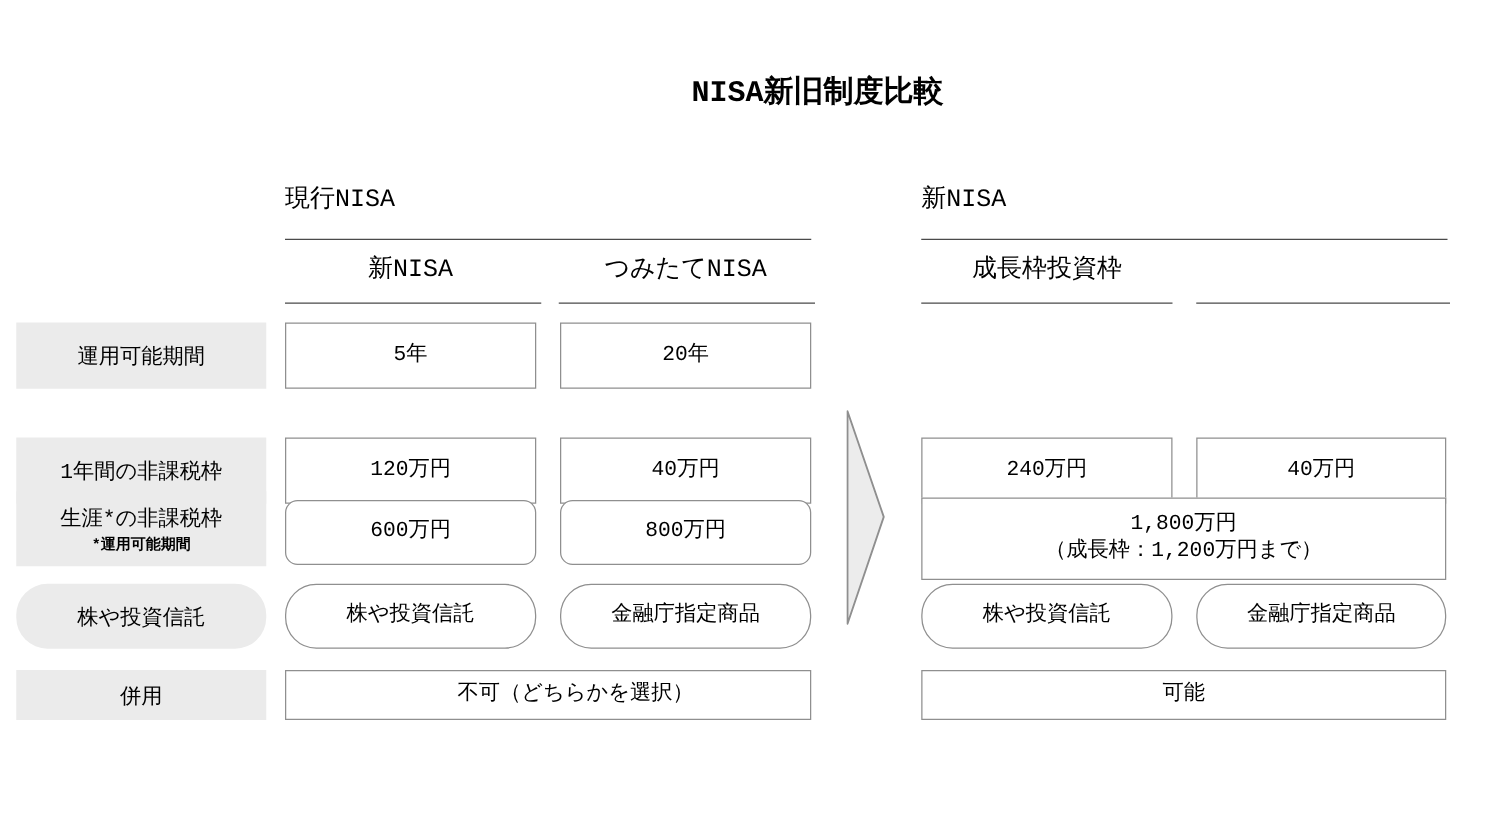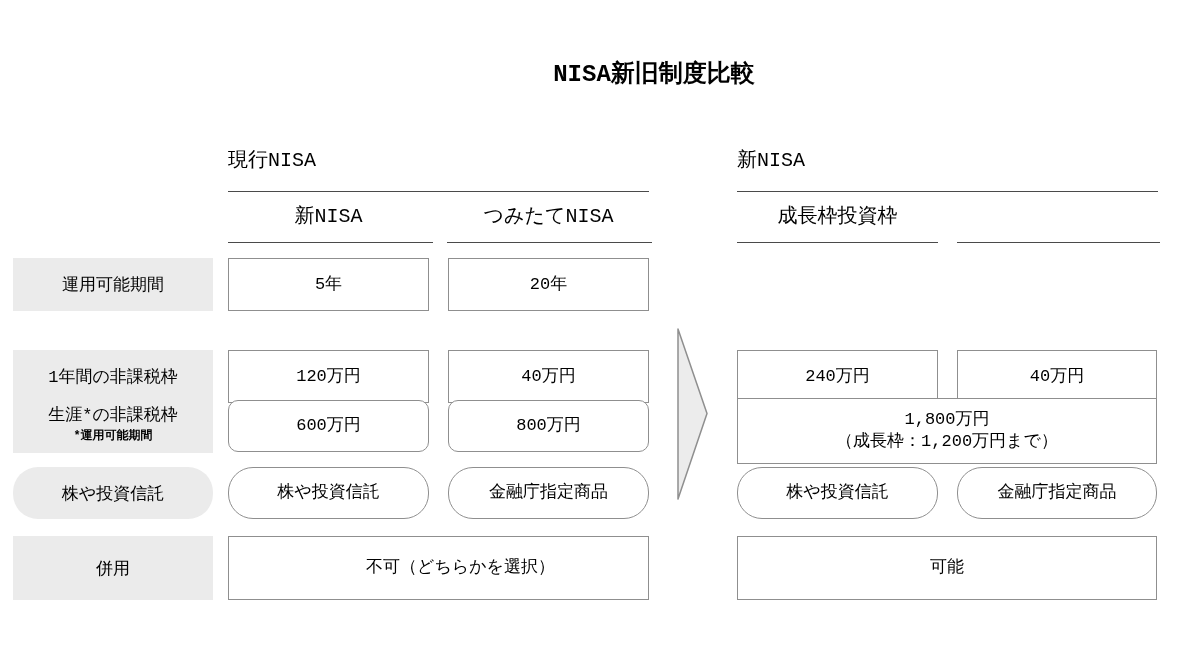--- a/index.html
+++ b/index.html
@@ -83,21 +83,21 @@
   .c4 { left: 957px; width: 200px; }
   .sL { left: 228px; width: 421px; padding-left: 44px; }
   .sR { left: 737px; width: 420px; }
   
   .r1 { top: 258px; height: 53px; }
   .r2 { top: 329px; height: 53px; margin-top: 21px; }
   .r3 { top: 400px; height: 52px; border-radius: 10px; }
   .r3s { top: 398px; height: 66px; }
   .r3l { top: 393px; height: 60px; }
   .r4 { top: 467px; height: 52px; border-radius: 25px; }
-  .r5 { top: 536px; height: 64px; }
+  .r5 { top: 536px; height: 40px; }
   .arrow {
     position: absolute;
     left: 677px;
     top: 328px;
   }
 </style>
 </head>
 <body>
 
 <div class="canvas">

